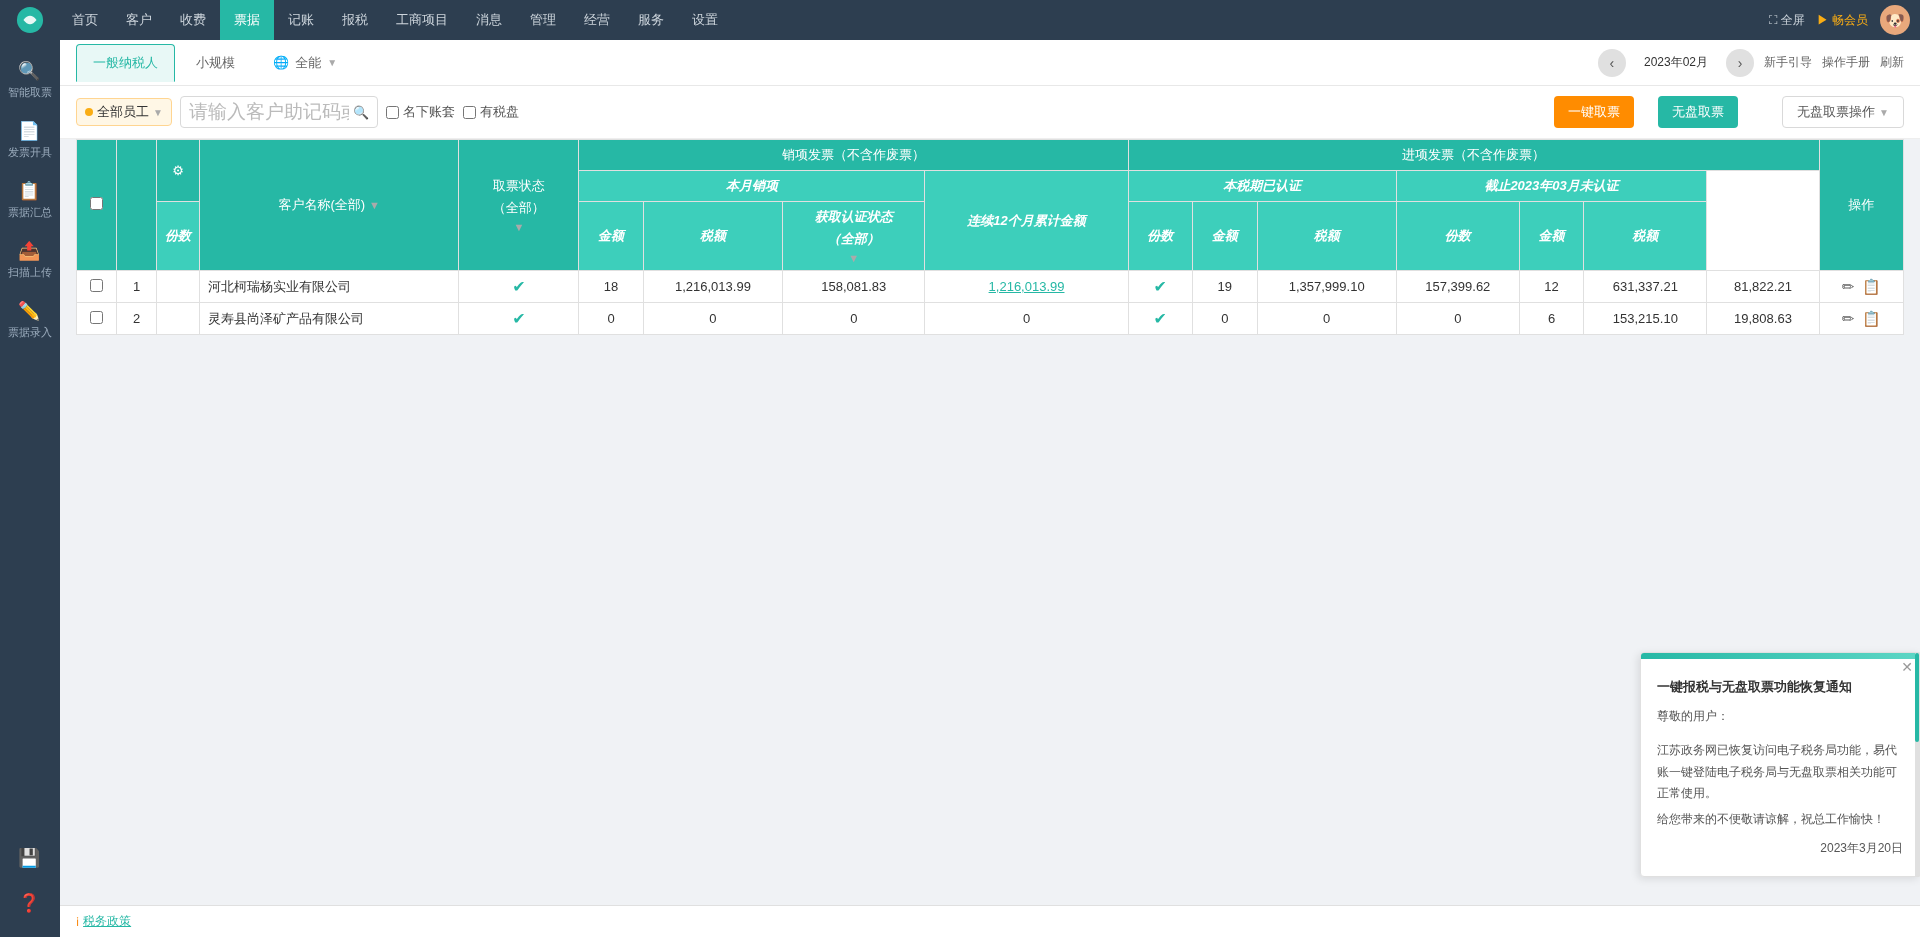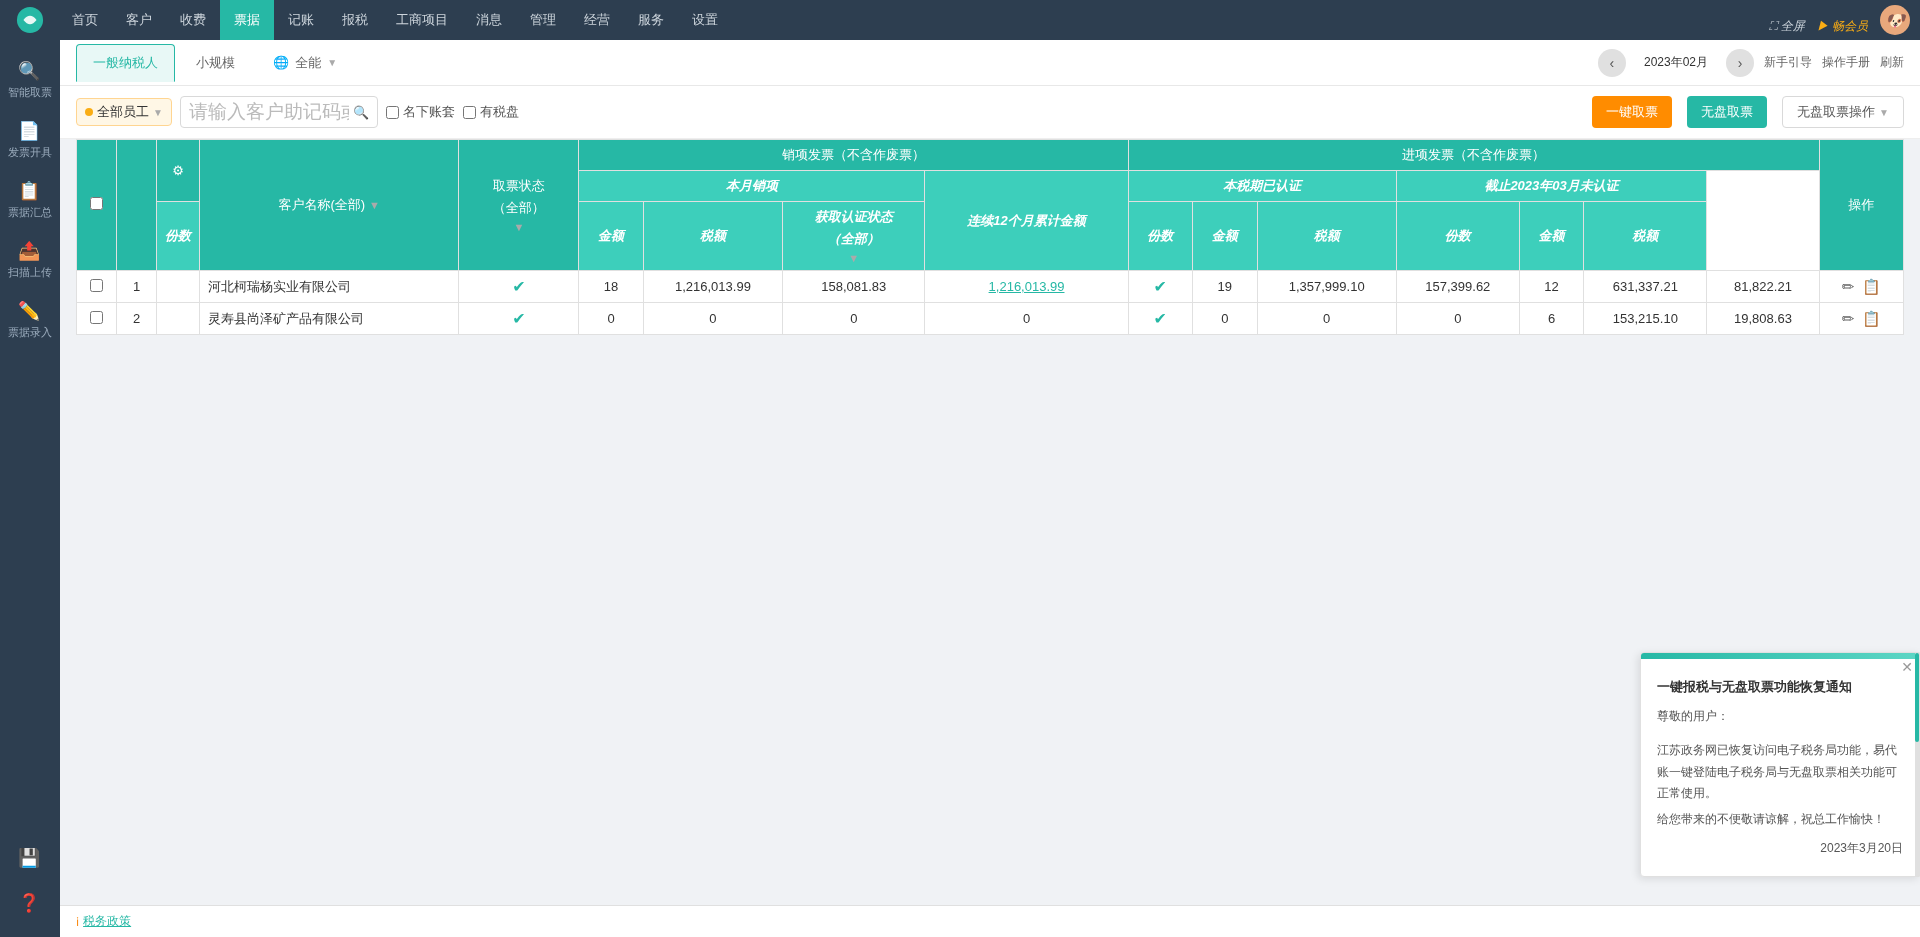--- a/index.html
+++ b/index.html
@@ -33,25 +33,24 @@
       display: flex;
       align-items: center;
       cursor: pointer;
       font-size: 13px;
       color: #cdd5dc;
       transition: background 0.2s;
     }
     .top-nav .nav-item.active { background: #26b8a5; color: #fff; }
     .top-nav .nav-right {
       display: flex;
-      align-items: flex-end;
+      align-items: center;
       gap: 12px;
       font-size: 12px;
       color: #cdd5dc;
-      font-style: italic;
     }
     .top-nav .nav-right span { cursor: pointer; }
     .avatar {
       width: 30px; height: 30px;
       border-radius: 50%;
       background: #e8a87c;
       display: flex; align-items: center; justify-content: center;
       font-size: 16px;
       cursor: pointer;
     }
@@ -184,21 +183,21 @@
     .search-box input::placeholder { color: #bbb; }
     .checkbox-item {
       display: flex;
       align-items: center;
       gap: 4px;
       font-size: 13px;
       color: #555;
       cursor: pointer;
     }
     .checkbox-item input[type="checkbox"] { cursor: pointer; }
-    .toolbar-right { margin-left: auto; display: flex; gap: 15px; }
+    .toolbar-right { margin-left: auto; display: flex; gap: 24px; }
     .btn-primary {
       background: #ff8c00;
       color: #fff;
       border: none;
       border-radius: 4px;
       padding: 6px 14px;
       cursor: pointer;
       font-size: 13px;
     }
     .btn-cyan {
@@ -214,20 +213,21 @@
       background: #fff;
       color: #555;
       border: 1px solid #d9d9d9;
       border-radius: 4px;
       padding: 6px 14px;
       cursor: pointer;
       font-size: 13px;
       display: flex;
       align-items: center;
       gap: 4px;
+      margin-left: 20px;
     }
 
     
     .table-container {
       padding: 0 16px 16px;
     }
     .data-table {
       width: 100%;
       border-collapse: collapse;
       background: #fff;

